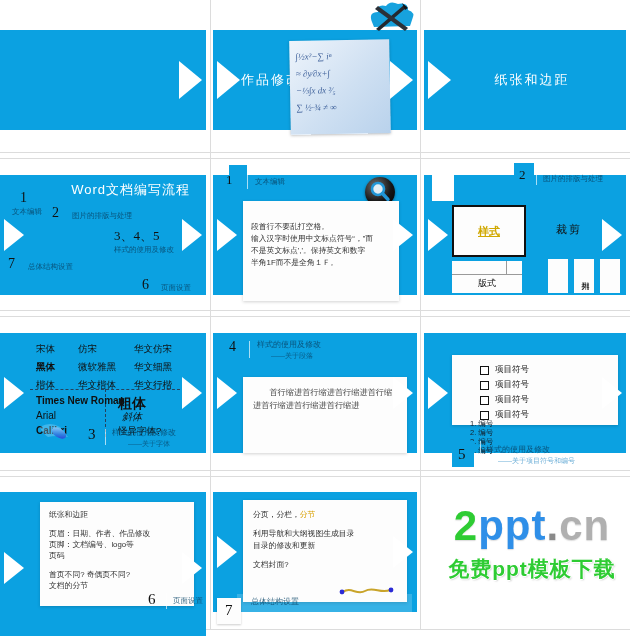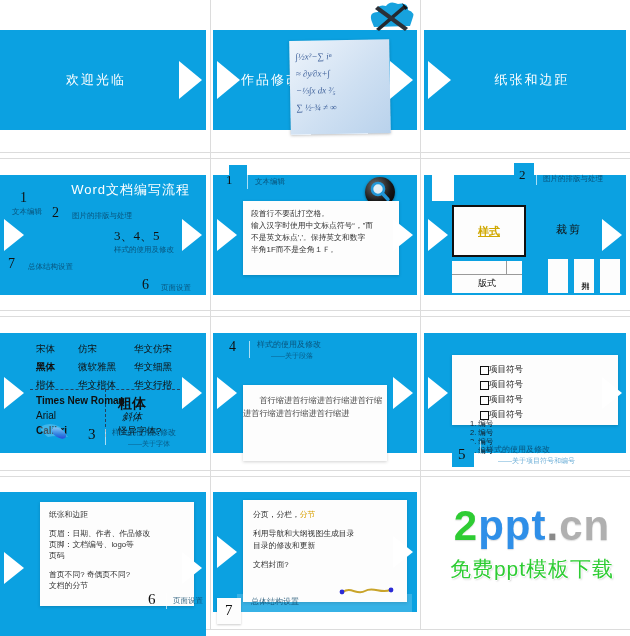--- a/index.html
+++ b/index.html
@@ -17,25 +17,25 @@
   .arr.l{left:4px;}.arr.r{right:4px;}
   .num{position:absolute;font-family:"Liberation Serif",serif;color:#101010;line-height:1;}
   .lbl{position:absolute;color:rgba(9,68,104,0.82);line-height:1;}
   .sub{position:absolute;color:rgba(9,68,104,0.72);line-height:1;}
   .vsep{position:absolute;width:1px;background:rgba(255,255,255,0.65);}
   .box{position:absolute;background:#fdfdfd;color:#333;box-shadow:0 1px 3px rgba(0,0,0,0.18);}
   .title-w{position:absolute;color:#fff;letter-spacing:2px;}
   .mag{position:absolute;width:30px;height:30px;border-radius:50%;
        background:radial-gradient(circle at 35% 30%,#6e6e6e,#161616 55%,#000);
        box-shadow:0 1px 3px rgba(0,0,0,0.45);}
-  .cbrow{display:flex;align-items:center;margin:3px 0;padding-left:16px;}
+  .cbrow{display:flex;align-items:center;gap:6px;margin:3px 0;padding-left:16px;}
   .cb{display:inline-block;width:7px;height:7px;border:1.5px solid #111;background:#fff;}
   .vtext{writing-mode:vertical-rl;text-orientation:upright;letter-spacing:1px;}
   .brand{font-weight:bold;letter-spacing:1px;text-shadow:0 0 2px #fff,0 1px 1px rgba(180,180,180,0.6);}
-  .tagline{font-weight:normal;color:#2ecc33;
+  .tagline{font-weight:bold;color:#2ecc33;
            text-shadow:-1px 0 #fff,1px 0 #fff,0 -1px #fff,0 1px #fff,1px 1px 2px #bbb;}
   .mathimg{position:absolute;background:linear-gradient(135deg,#eef4fb 0%,#cfe0f2 55%,#b9d2ec 100%);
            box-shadow:0 1px 3px rgba(0,0,0,0.25);color:#41639c;
            font-family:"Liberation Serif",serif;font-style:italic;font-size:9px;line-height:1.9;
            padding:8px 6px;transform:rotate(-1deg);overflow:hidden;}
 </style>
 </head>
 <body>
 
 <div class="canvas">
@@ -44,21 +44,20 @@
   <div class="hline" style="top:158px"></div>
   <div class="hline" style="top:310px"></div>
   <div class="hline" style="top:316px"></div>
   <div class="hline" style="top:470px"></div>
   <div class="hline" style="top:476px"></div>
   <div class="hline" style="top:629px"></div>
   <div class="vline" style="left:210px"></div>
   <div class="vline" style="left:420px"></div>
 
   <div class="slide" style="left:0;top:30px;width:206px;height:100px">
-    <div class="title-w" style="left:0;right:14px;top:50%;transform:translateY(-50%);text-align:center;font-size:13px">欢迎光临</div>
     <div class="arr big r"></div>
   </div>
 
   <div class="slide" style="left:213px;top:30px;width:204px;height:100px">
     <div class="arr big l"></div>
     <div class="title-w" style="left:28px;top:50%;transform:translateY(-50%);font-size:13px">作品修改</div>
     <div class="mathimg" style="left:77px;top:10px;width:88px;height:78px">
       <div>∫½x²−∑ iⁿ</div>
       <div>≈ ∂y⁄∂x+∫</div>
       <div>−⅓∫x dx ²⁄₅</div>
@@ -99,21 +98,21 @@
     <div class="tab" style="left:16px;top:-10px;width:18px;height:10px"></div>
     <div class="num" style="left:13px;top:-2px;font-size:13px">1</div>
     <div class="vsep" style="left:34px;top:0;height:14px"></div>
     <div class="lbl" style="left:42px;top:3px;font-size:7.5px">文本编辑</div>
     <div class="mag" style="left:152px;top:2px">
       <svg width="30" height="30" viewBox="0 0 30 30">
         <circle cx="13" cy="12" r="6" fill="rgba(235,245,252,0.95)" stroke="#2196d6" stroke-width="2.6"></circle>
         <line x1="17.5" y1="16.5" x2="23" y2="22.5" stroke="#2196d6" stroke-width="3.4" stroke-linecap="round"></line>
       </svg>
     </div>
-    <div class="box" style="left:30px;top:26px;width:140px;height:60px;padding:7px 8px;font-size:7.8px;line-height:1.55">
+    <div class="box" style="left:30px;top:26px;width:140px;height:60px;padding:20px 8px;font-size:7.8px;line-height:1.55">
       <div>段首行不要乱打空格。</div>
       <div>输入汉字时使用中文标点符号“，”而</div>
       <div>不是英文标点','。保持英文和数字</div>
       <div>半角1F而不是全角１Ｆ。</div>
     </div>
     <div class="arr sm l"></div>
     <div class="arr sm r"></div>
   </div>
 
   <div class="slide" style="left:424px;top:175px;width:202px;height:120px">
@@ -178,21 +177,21 @@
     <div class="sub" style="left:128px;top:107px;font-size:7px">——关于字体</div>
     <div class="arr sm l"></div>
     <div class="arr sm r"></div>
   </div>
 
   <div class="slide" style="left:213px;top:333px;width:204px;height:120px">
     <div class="num" style="left:16px;top:7px;font-size:14px">4</div>
     <div class="vsep" style="left:36px;top:8px;height:17px"></div>
     <div class="lbl" style="left:44px;top:8px;font-size:8px">样式的使用及修改</div>
     <div class="sub" style="left:58px;top:19px;font-size:7px">——关于段落</div>
-    <div class="box" style="left:30px;top:52px;width:144px;height:58px;padding:9px 0;font-size:8.2px;line-height:1.6">
+    <div class="box" style="left:30px;top:44px;width:144px;height:58px;padding:9px 10px;font-size:8.2px;line-height:1.6">
       <div style="text-indent:2em;color:#444">首行缩进首行缩进首行缩进首行缩进首行缩进首行缩进首行缩进</div>
     </div>
     <div class="arr sm l"></div>
     <div class="arr sm r"></div>
   </div>
 
   <div class="slide" style="left:424px;top:333px;width:202px;height:120px">
     <div class="box" style="left:28px;top:22px;width:142px;height:58px;padding:6px 12px;font-size:8.5px;color:#111">
       <div class="cbrow">
           <span class="cb"></span>

